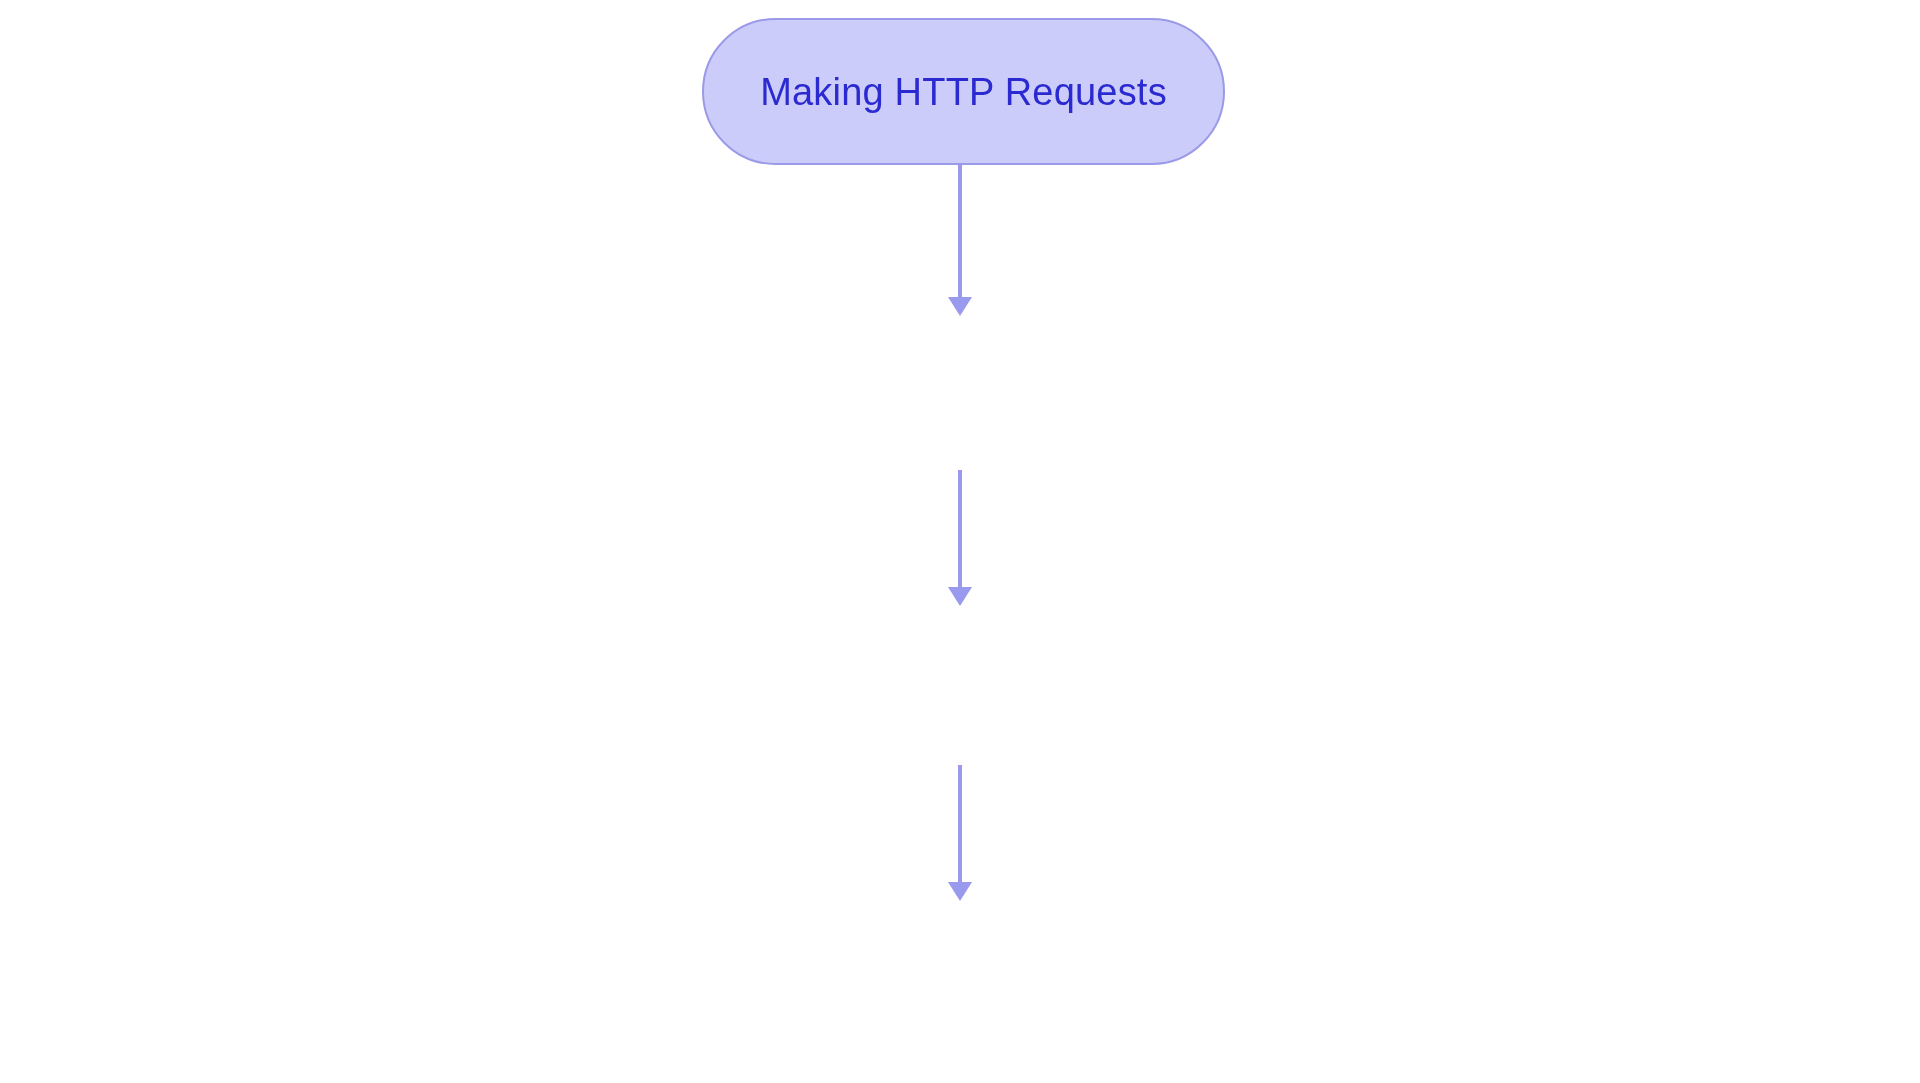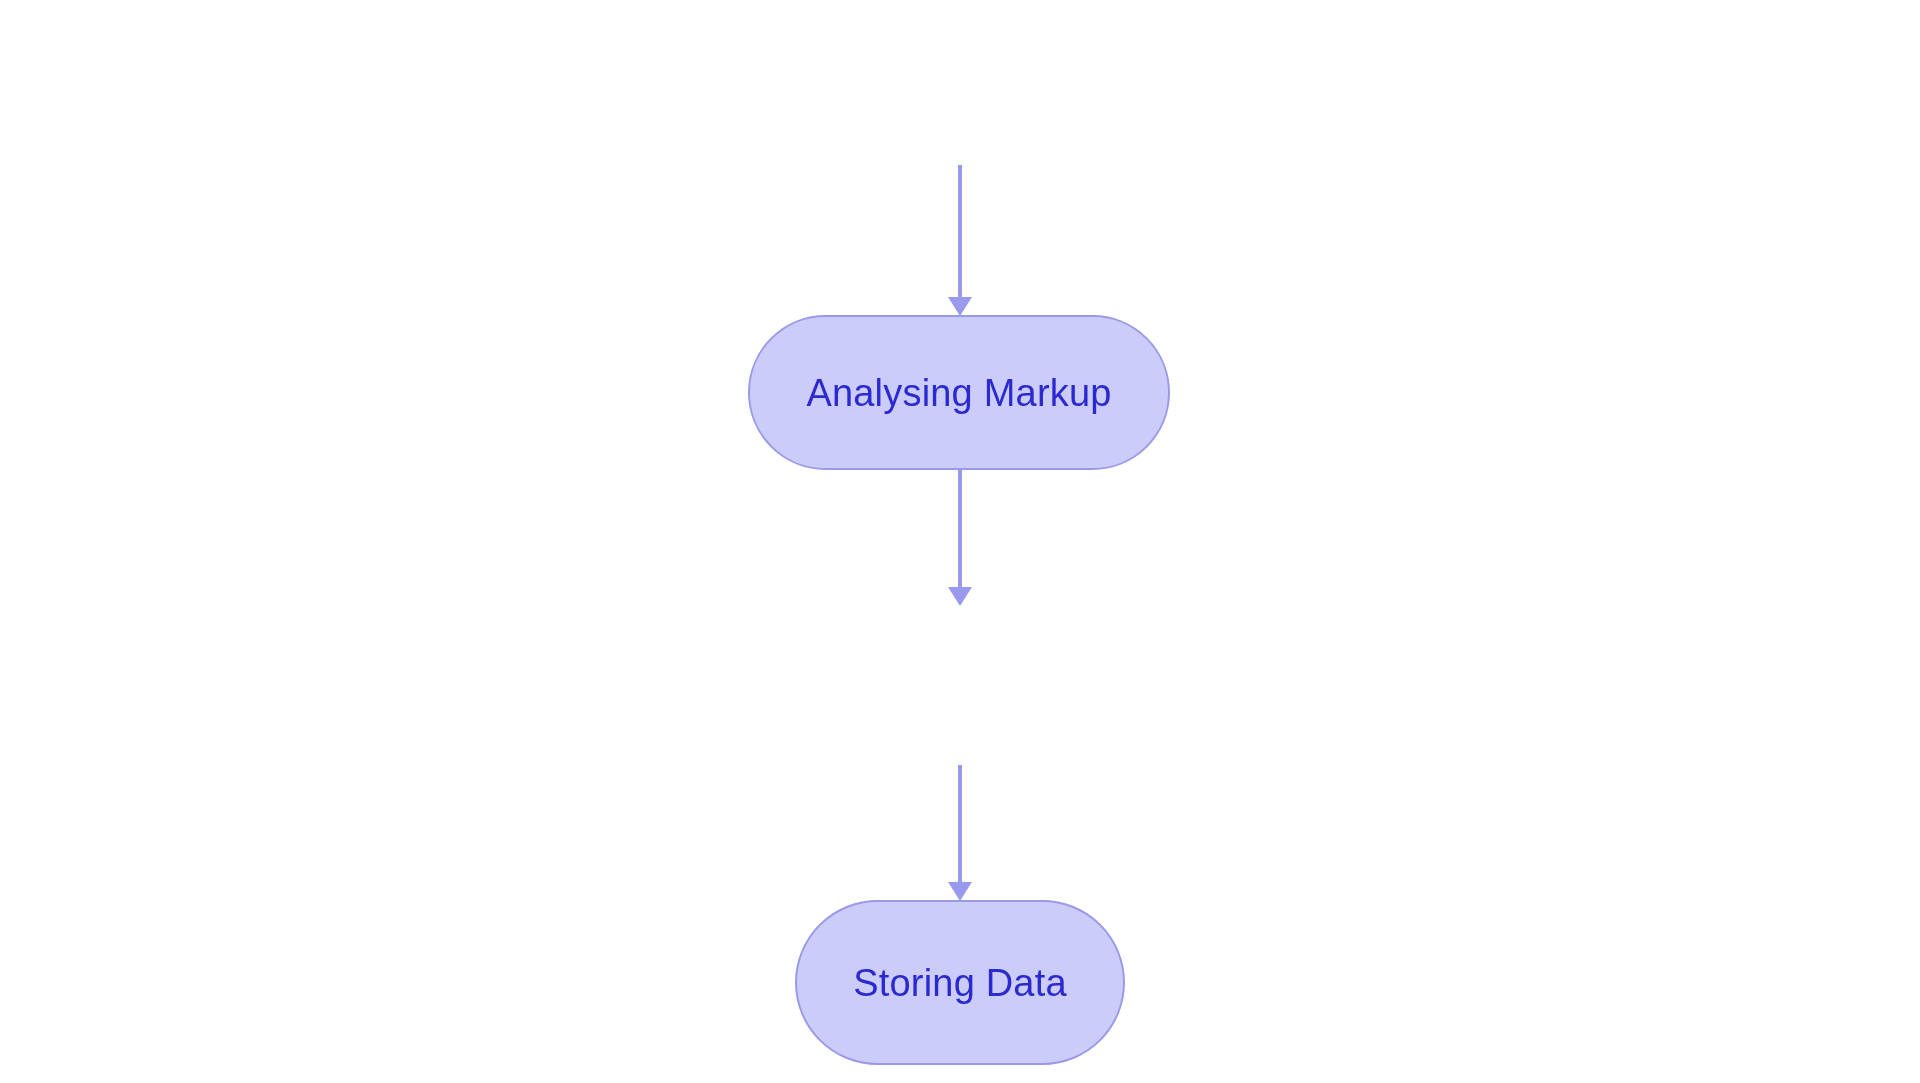--- a/index.html
+++ b/index.html
@@ -74,23 +74,20 @@
       <polygon class="edge-head" points="948,587 972,587 960,606"></polygon>
     </g>
 
     <g>
       <line class="edge-line" x1="960" y1="765" x2="960" y2="882"></line>
       <polygon class="edge-head" points="948,882 972,882 960,901"></polygon>
     </g>
 
   </svg>
 
-
-  <div class="node" style="left:748px; top:315px; width:422px; height:155px;">
-    <span class="node-label">Analysing Markup</span>
+  <div class="node" style="left:702px; top:18px; width:523px; height:147px;">
+    <span class="node-label">Making HTTP Requests</span>
   </div>
 
 
-  <div class="node" style="left:795px; top:900px; width:330px; height:165px;">
-    <span class="node-label">Storing Data</span>
-  </div>
+
 
 </div>
 
 </body></html>

